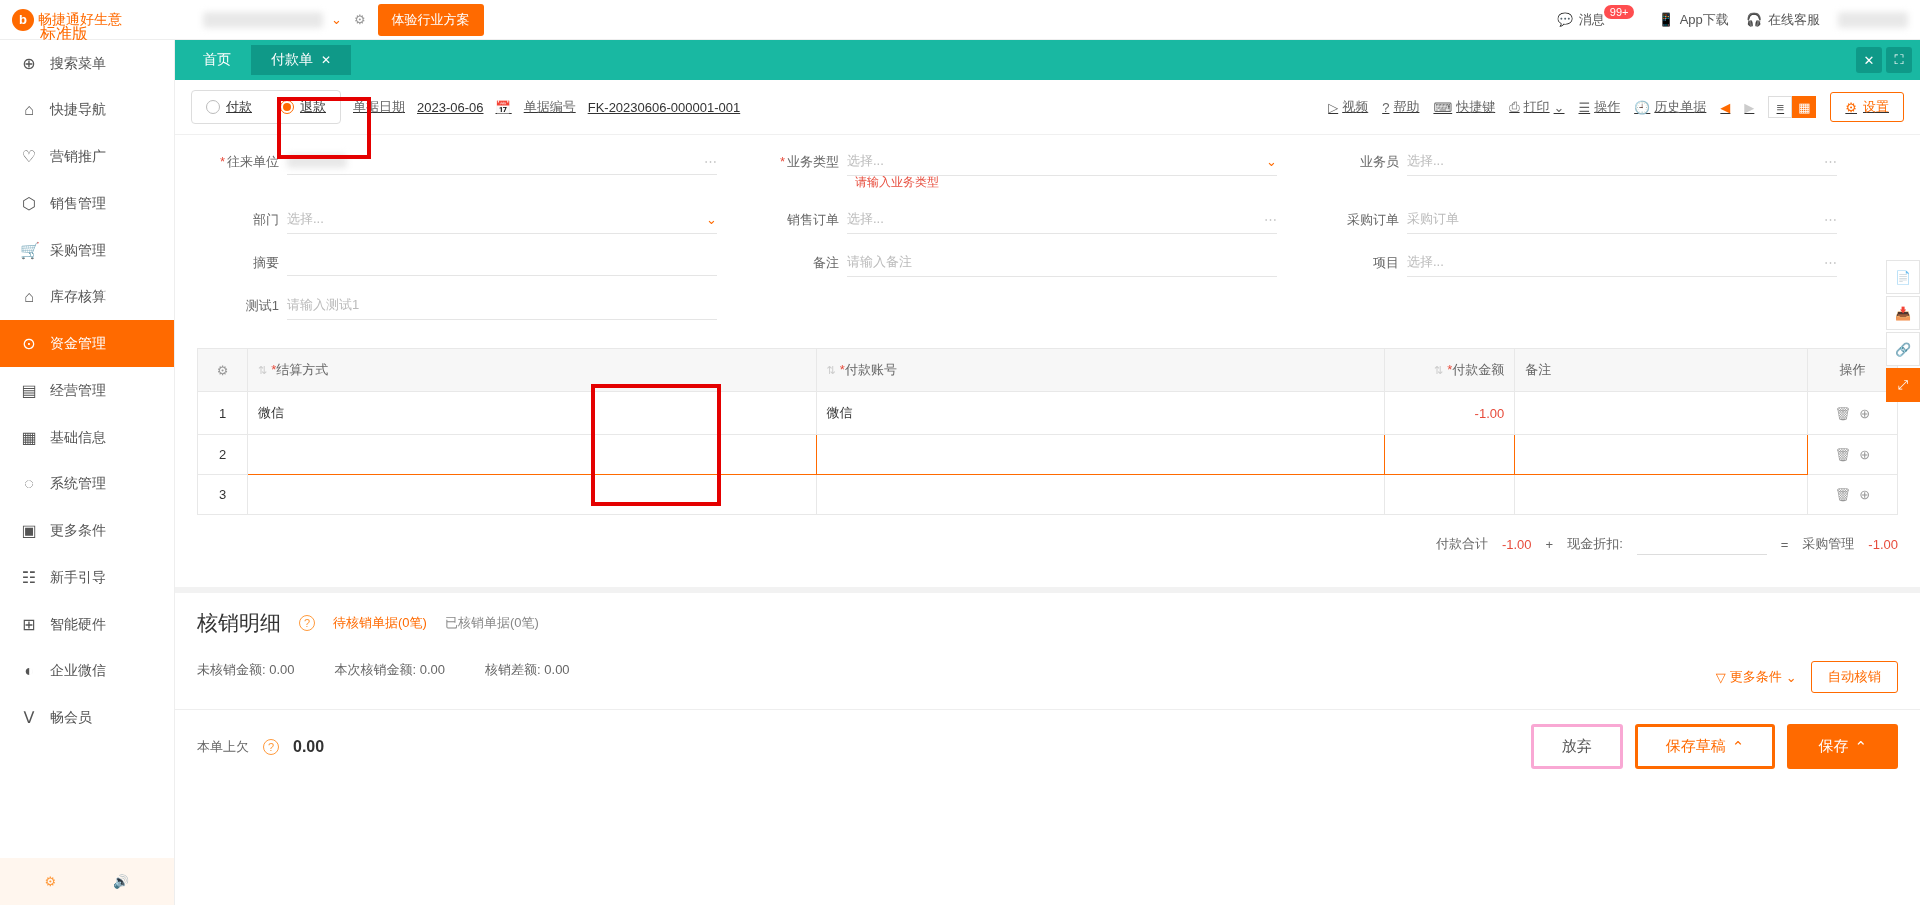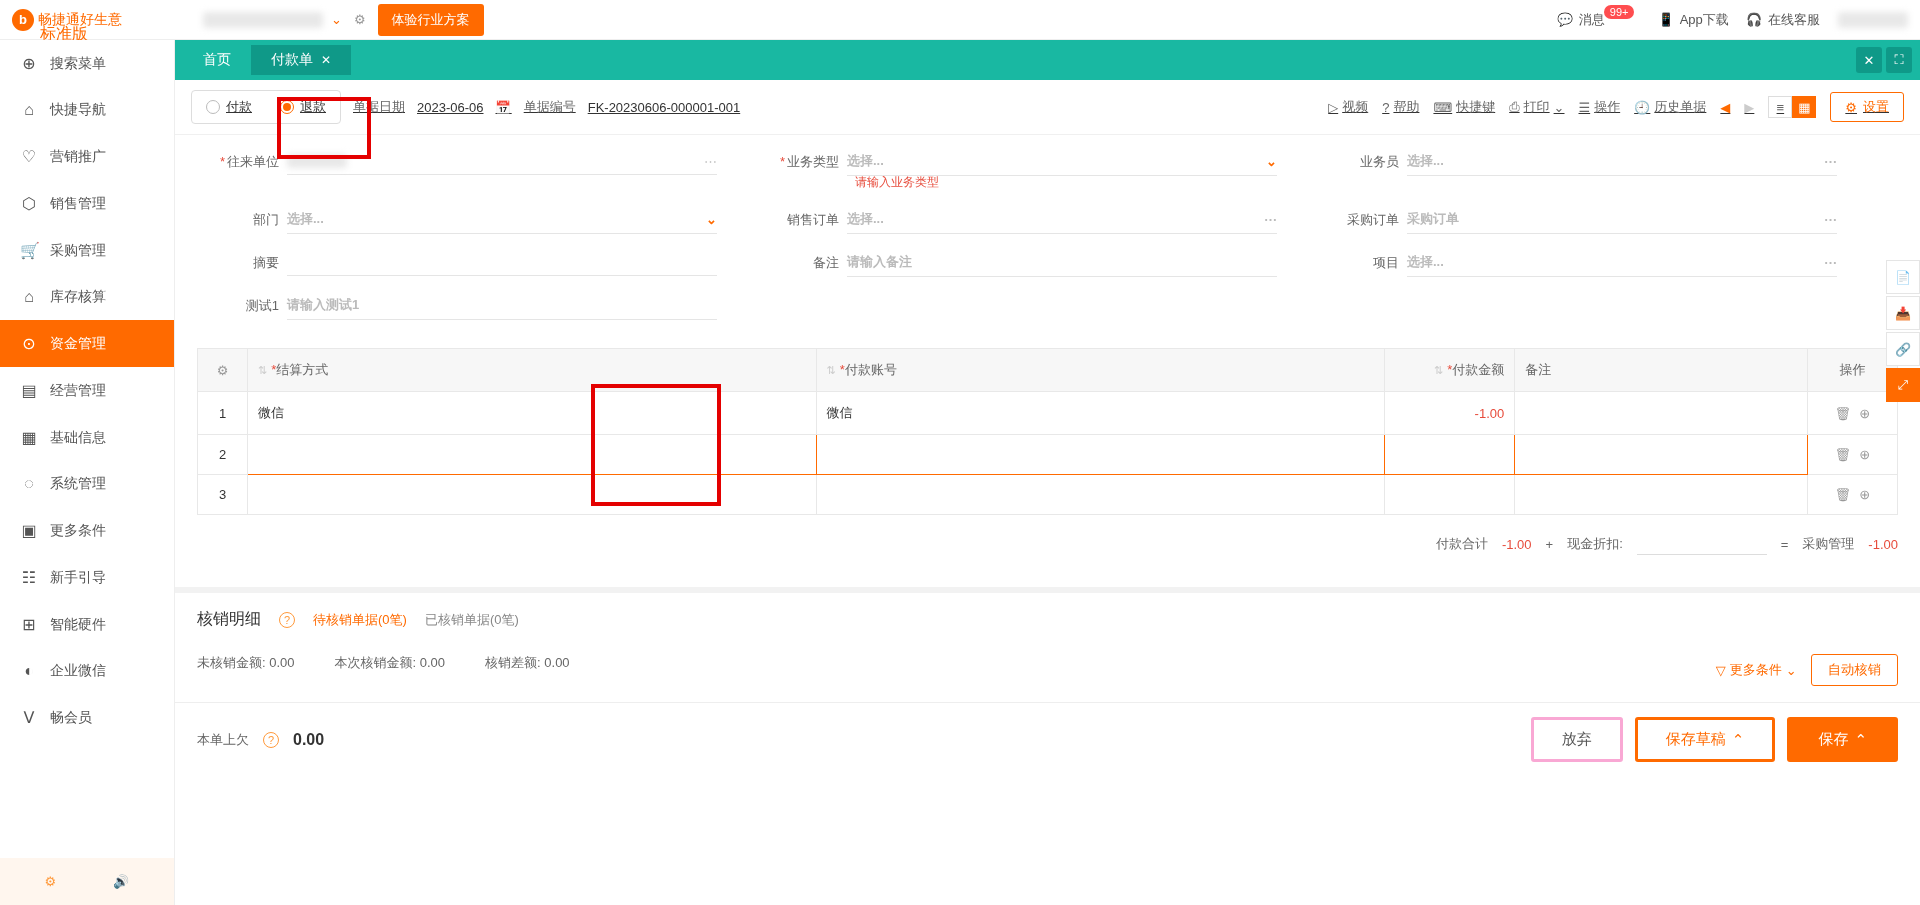--- a/index.html
+++ b/index.html
@@ -46,21 +46,21 @@
 .view-toggle{display:flex;gap:0;}
 .view-toggle .vt{width:24px;height:22px;border:1px solid #ddd;display:flex;align-items:center;justify-content:center;cursor:pointer;}
 .view-toggle .vt.active{background:#ff6a00;color:#fff;border-color:#ff6a00;}
 .settings-btn{border:1px solid #ff6a00;color:#ff6a00;padding:5px 14px;border-radius:3px;display:flex;align-items:center;gap:6px;cursor:pointer;}
 .form-area{padding:12px 22px 4px;}
 .form-row{display:flex;gap:40px;margin-bottom:14px;}
 .form-field{display:flex;align-items:center;flex:1;max-width:520px;}
 .form-field .flabel{width:90px;text-align:right;color:#666;padding-right:8px;}
 .form-field .req{color:#e74c3c;margin-right:2px;}
 .form-field .finput{flex:1;border-bottom:1px solid #e5e5e5;padding:5px 0;color:#333;display:flex;justify-content:space-between;align-items:center;min-height:26px;}
-.form-field .finput.placeholder{color:#bbb;font-weight:bold;}
+.form-field .finput.placeholder{color:#bbb;}
 .form-field .ficon{color:#bbb;}
 .error-text{color:#e74c3c;font-size:12px;margin-left:98px;margin-top:-10px;}
 .table-wrap{margin:10px 22px 0;}
 table{width:100%;border-collapse:collapse;}
 th,td{border:1px solid #e8e8e8;padding:12px 10px;text-align:left;font-size:13px;}
 th{background:#f7f7f7;color:#666;font-weight:normal;}
 th .req{color:#e74c3c;}
 th.center,td.center{text-align:center;}
 th.right,td.right{text-align:right;}
 .th-gear{width:50px;text-align:center;color:#999;}
@@ -68,21 +68,21 @@
 tr.row2 td{border-color:#ff6a00;}
 tr.row2 td:first-child,tr.row2 td:last-child{border-left-color:#e8e8e8;border-right-color:#e8e8e8;}
 .subtotal-row td{background:#fdf8ee;}
 .ops-cell{text-align:center;color:#999;}
 .ops-cell span{margin:0 4px;cursor:pointer;}
 .summary-line{display:flex;justify-content:flex-end;align-items:center;gap:14px;padding:18px 22px;color:#666;}
 .summary-line .neg{color:#e74c3c;}
 .summary-line input{border:none;border-bottom:1px solid #ddd;width:130px;padding:3px;}
 .detail-section{margin:14px 0 0;border-top:6px solid #f2f2f2;padding:16px 22px 8px;}
 .detail-head{display:flex;align-items:center;gap:18px;}
-.detail-title{font-size:16px;color:#333;}
+.detail-title{font-size:21px;color:#333;}
 .q-icon{color:#ff9a3c;border:1px solid #ff9a3c;border-radius:50%;width:16px;height:16px;display:inline-flex;align-items:center;justify-content:center;font-size:11px;}
 .sub-tab{color:#ff6a00;cursor:pointer;}
 .sub-tab2{color:#888;cursor:pointer;}
 .detail-meta{display:flex;gap:40px;padding:16px 22px;color:#666;font-size:13px;}
 .detail-right{margin-left:auto;display:flex;gap:14px;align-items:center;}
 .link-btn{color:#ff6a00;display:flex;align-items:center;gap:4px;cursor:pointer;}
 .outline-btn{border:1px solid #ff6a00;color:#ff6a00;background:#fff;padding:6px 16px;border-radius:3px;cursor:pointer;}
 .footer{display:flex;align-items:center;padding:14px 22px;border-top:1px solid #eee;gap:14px;}
 .footer .owe-label{color:#666;}
 .footer .owe-val{font-weight:bold;font-size:16px;}

